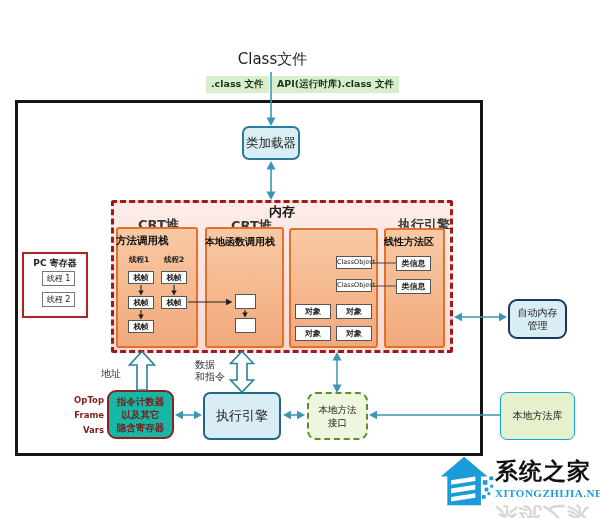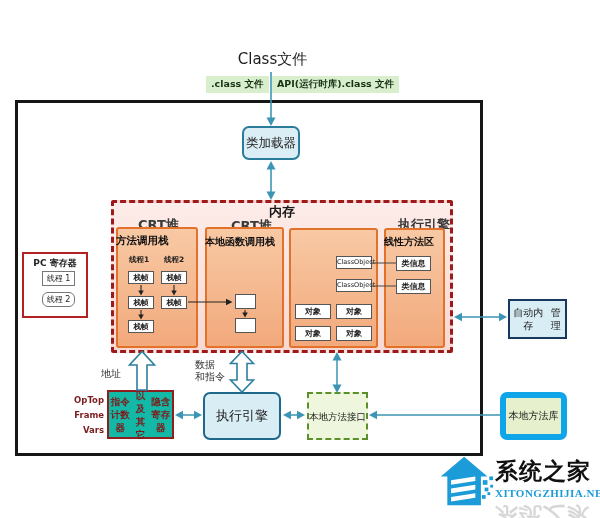--- a/index.html
+++ b/index.html
@@ -1,20 +1,20 @@
 <!DOCTYPE html>
 <html><head>
 <meta charset="utf-8">
 <style>
   html,body{margin:0;padding:0;background:#fff;}
   .stage{position:relative;width:600px;height:518px;background:#fff;overflow:hidden;
          font-family:"DejaVu Sans","Liberation Sans",sans-serif;color:#222;}
   .abs{position:absolute;box-sizing:border-box;}
   .ctr{display:flex;align-items:center;justify-content:center;text-align:center;border-radius:7px;}
-  .col{display:flex;flex-direction:row;align-items:center;justify-content:center;text-align:center;}
+  .col{display:flex;flex-direction:column;align-items:center;justify-content:center;text-align:center;border-radius:9px;}
 
   .outer-border{left:15px;top:100px;width:468px;height:356px;border:3px solid #161616;}
 
   .class-title{left:215px;top:50px;width:115px;font-size:15px;color:#1c1c1c;text-align:center;}
   .glabel{background:#d9eecd;color:#173317;font-size:9.5px;font-weight:bold;padding:2px 5px;white-space:nowrap;}
   .lb-class{left:206px;top:76px;}
   .lb-api{left:272px;top:76px;}
   .lb-loaders{left:303px;top:134px;}
 
   .classloader{left:242px;top:126px;width:58px;height:34px;background:#dceef5;border:2px solid #2b7c9c;font-size:12.5px;}
@@ -51,31 +51,31 @@
   .co1{left:336px;top:256px;} .co2{left:336px;top:279px;}
   .objbox{width:36px;height:15px;font-size:8px;font-weight:bold;line-height:13px;text-align:center;}
   .ob1{left:295px;top:304px;} .ob2{left:336px;top:304px;}
   .ob3{left:295px;top:326px;} .ob4{left:336px;top:326px;}
   .cibox{width:35px;height:15px;font-size:8px;font-weight:bold;line-height:13px;text-align:center;}
   .ci1{left:396px;top:256px;} .ci2{left:396px;top:279px;}
 
   .pcbox{left:22px;top:252px;width:66px;height:66px;background:#fff;border:2.5px solid #b22222;}
   .pc-title{left:22px;top:257px;width:66px;text-align:center;font-size:9px;font-weight:bold;}
   .pthread{width:33px;height:15px;font-size:8px;line-height:13px;text-align:center;border:1px solid #777;background:#fff;}
-  .pt1{left:42px;top:271px;} .pt2{left:42px;top:292px;border-radius:6px;}
+  .pt1{left:42px;top:271px;} .pt2{left:42px;top:292px;}
 
   .reglabel{width:32px;text-align:right;font-size:8.5px;font-weight:bold;color:#7b1d1d;}
   .rg0{left:72px;top:395px;} .rg1{left:72px;top:410px;} .rg2{left:72px;top:425px;}
 
   .icounter{left:107px;top:390px;width:67px;height:49px;background:#14b8a6;border:2px solid #8f1f1f;
             color:#7c1b1b;font-size:9.5px;font-weight:bold;line-height:13px;}
   .engine{left:203px;top:392px;width:78px;height:48px;background:#d9edf5;border:2px solid #20688a;font-size:13px;color:#1a1a1a;}
   .ninterface{left:307px;top:392px;width:61px;height:48px;background:#eef6dd;border:2.5px dashed #5a8f29;
               font-size:9.5px;line-height:13px;color:#1a1a1a;}
-  .nlibrary{left:500px;top:392px;width:67px;height:48px;background:#e7f0cd;border:6px solid #0ea5e9;font-size:10px;}
+  .nlibrary{left:500px;top:392px;width:75px;height:48px;background:#e7f0cd;border:1px solid #0ea5e9;font-size:10px;}
   .automem{left:508px;top:299px;width:59px;height:40px;background:#d9edf5;border:2.5px solid #17375e;
            font-size:10px;line-height:13px;}
 
   .addr{left:101px;top:367px;font-size:10px;color:#333;white-space:nowrap;}
   .datains{left:195px;top:359px;font-size:10px;color:#333;line-height:12px;}
 
   .arrows{left:0;top:0;width:600px;height:518px;pointer-events:none;}
 
   .watermark{left:438px;top:450px;width:162px;height:68px;}
   .wm-house{position:absolute;left:0;top:4px;width:56px;height:56px;}

